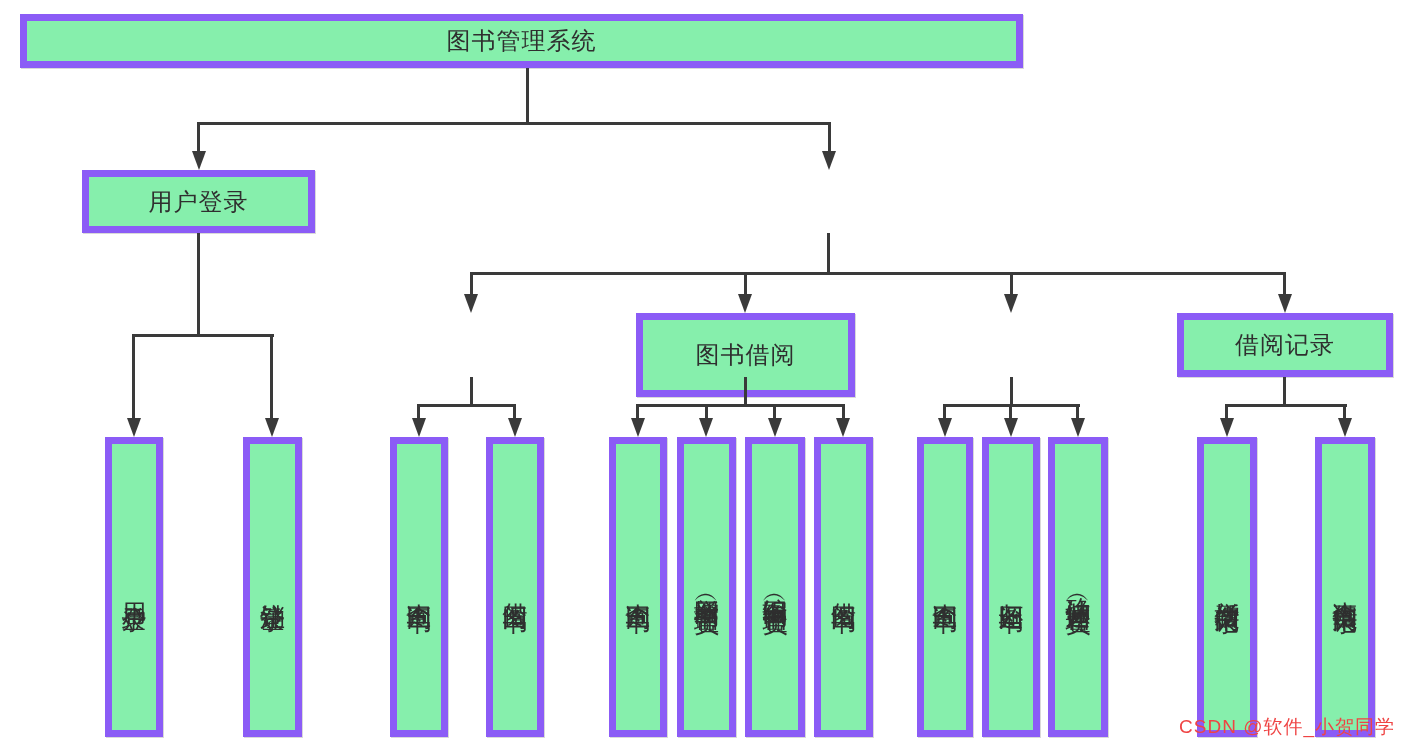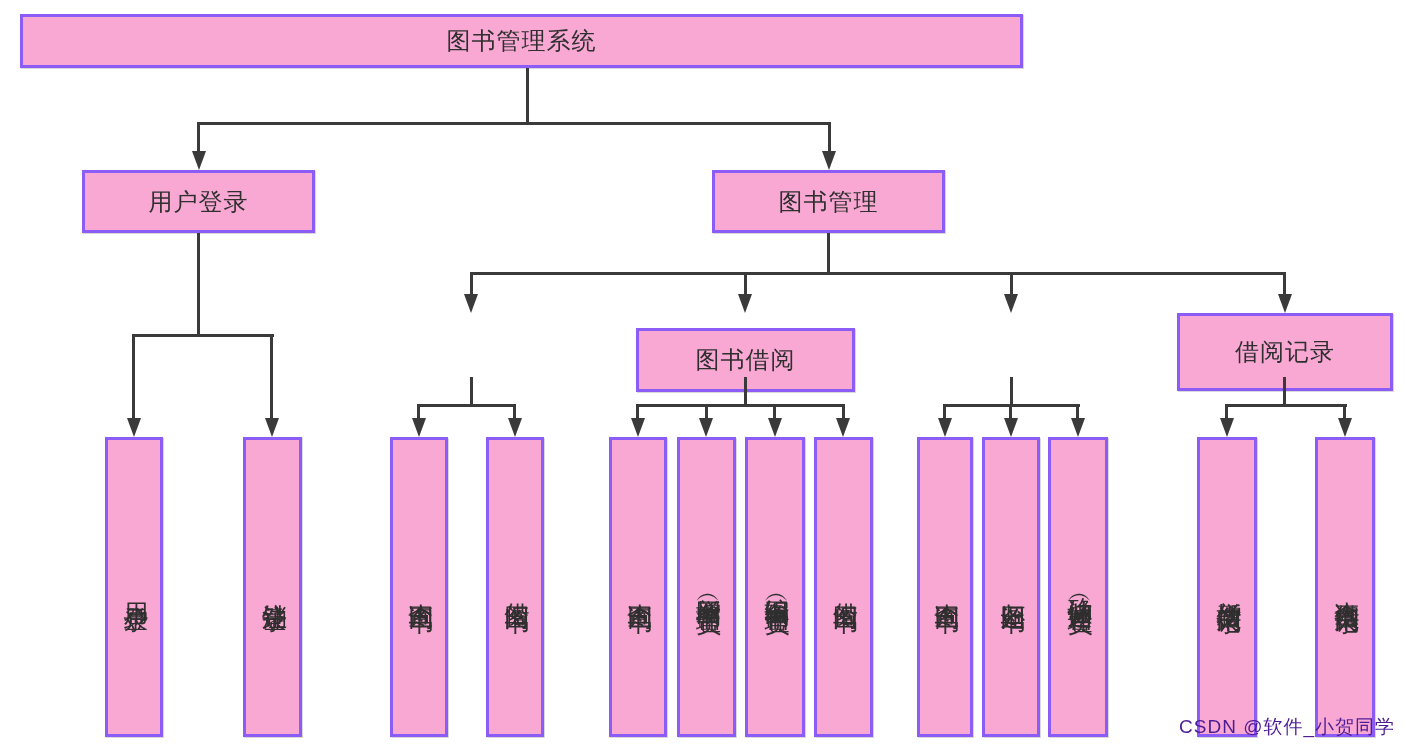--- a/index.html
+++ b/index.html
@@ -8,27 +8,26 @@
     width: 1405px;
     height: 747px;
     background: #ffffff;
     font-family: "Liberation Sans", "DejaVu Sans", sans-serif;
     color: #2f2f2f;
     overflow: hidden;
   }
   .box {
     position: absolute;
     box-sizing: border-box;
-    border: 3px solid #8b5cf6;
-    background: #f9a8d4;
+    border: 7px solid #8b5cf6;
+    background: #86efac;
     display: flex;
     align-items: center;
     justify-content: center;
     box-shadow: 1px 1px 0 rgba(0,0,0,0.15);
-    font-family: Liberation Mono, monospace;
   }
   .hlabel {
     font-size: 24px;
     letter-spacing: 1px;
     color: #2f2f2f;
     white-space: nowrap;
   }
   .leaf { top: 437px; height: 300px; }
   .vtext {
     writing-mode: vertical-rl;
@@ -46,21 +45,21 @@
     width: 0; height: 0;
     border-left: 7px solid transparent;
     border-right: 7px solid transparent;
     border-top: 19px solid #3a3a3a;
   }
   .watermark {
     position: absolute;
     right: 10px;
     bottom: 7px;
     font-size: 19px;
-    color: #4c1d95;
+    color: #ef4444;
     letter-spacing: 1px;
     white-space: nowrap;
     z-index: 5;
   }
 </style>
 </head>
 <body>
 
 <div class="canvas">
 
@@ -71,46 +70,43 @@
   <div class="vline" style="left:526px; top:68px; height:57px;"></div>
   <div class="hline" style="left:197px; top:122px; width:633px;"></div>
   <div class="vline" style="left:197px; top:122px; height:32px;"></div>
   <div class="arrowhead" style="left:192px; top:151px;"></div>
   <div class="vline" style="left:828px; top:122px; height:32px;"></div>
   <div class="arrowhead" style="left:822px; top:151px;"></div>
 
   <div class="box" style="left:82px; top:170px; width:233px; height:63px;">
     <span class="hlabel">用户登录</span>
   </div>
-  <div class="box" style="left:712px; top:170px; width:233px; height:63px;">
-    <span class="hlabel">图书管理</span>
-  </div>
 
   <div class="vline" style="left:197px; top:233px; height:104px;"></div>
   <div class="hline" style="left:133px; top:334px; width:141px;"></div>
   <div class="vline" style="left:132px; top:334px; height:86px;"></div>
   <div class="arrowhead" style="left:127px; top:418px;"></div>
   <div class="vline" style="left:270px; top:334px; height:86px;"></div>
   <div class="arrowhead" style="left:265px; top:418px;"></div>
 
   <div class="vline" style="left:827px; top:233px; height:42px;"></div>
   <div class="hline" style="left:470px; top:272px; width:816px;"></div>
   <div class="vline" style="left:470px; top:272px; height:25px;"></div>
   <div class="arrowhead" style="left:464px; top:294px;"></div>
   <div class="vline" style="left:744px; top:272px; height:25px;"></div>
   <div class="arrowhead" style="left:738px; top:294px;"></div>
   <div class="vline" style="left:1010px; top:272px; height:25px;"></div>
   <div class="arrowhead" style="left:1004px; top:294px;"></div>
   <div class="vline" style="left:1283px; top:272px; height:25px;"></div>
   <div class="arrowhead" style="left:1278px; top:294px;"></div>
 
-  <div class="box" style="left:636px; top:313px; width:219px; height:64px;margin-top:15px;">
+  <div class="box" style="left:636px; top:313px; width:219px; height:84px;">
     <span class="hlabel">图书借阅</span>
   </div>
-  <div class="box" style="left:1177px; top:313px; width:216px; height:78px;">
+  <div class="box" style="left:1177px; top:313px; width:216px; height:64px;">
     <span class="hlabel">借阅记录</span>
   </div>
 
   <div class="vline" style="left:470px; top:377px; height:30px;"></div>
   <div class="hline" style="left:418px; top:404px; width:98px;"></div>
   <div class="vline" style="left:417px; top:404px; height:17px;"></div>
   <div class="arrowhead" style="left:412px; top:418px;"></div>
   <div class="vline" style="left:513px; top:404px; height:17px;"></div>
   <div class="arrowhead" style="left:508px; top:418px;"></div>
 

